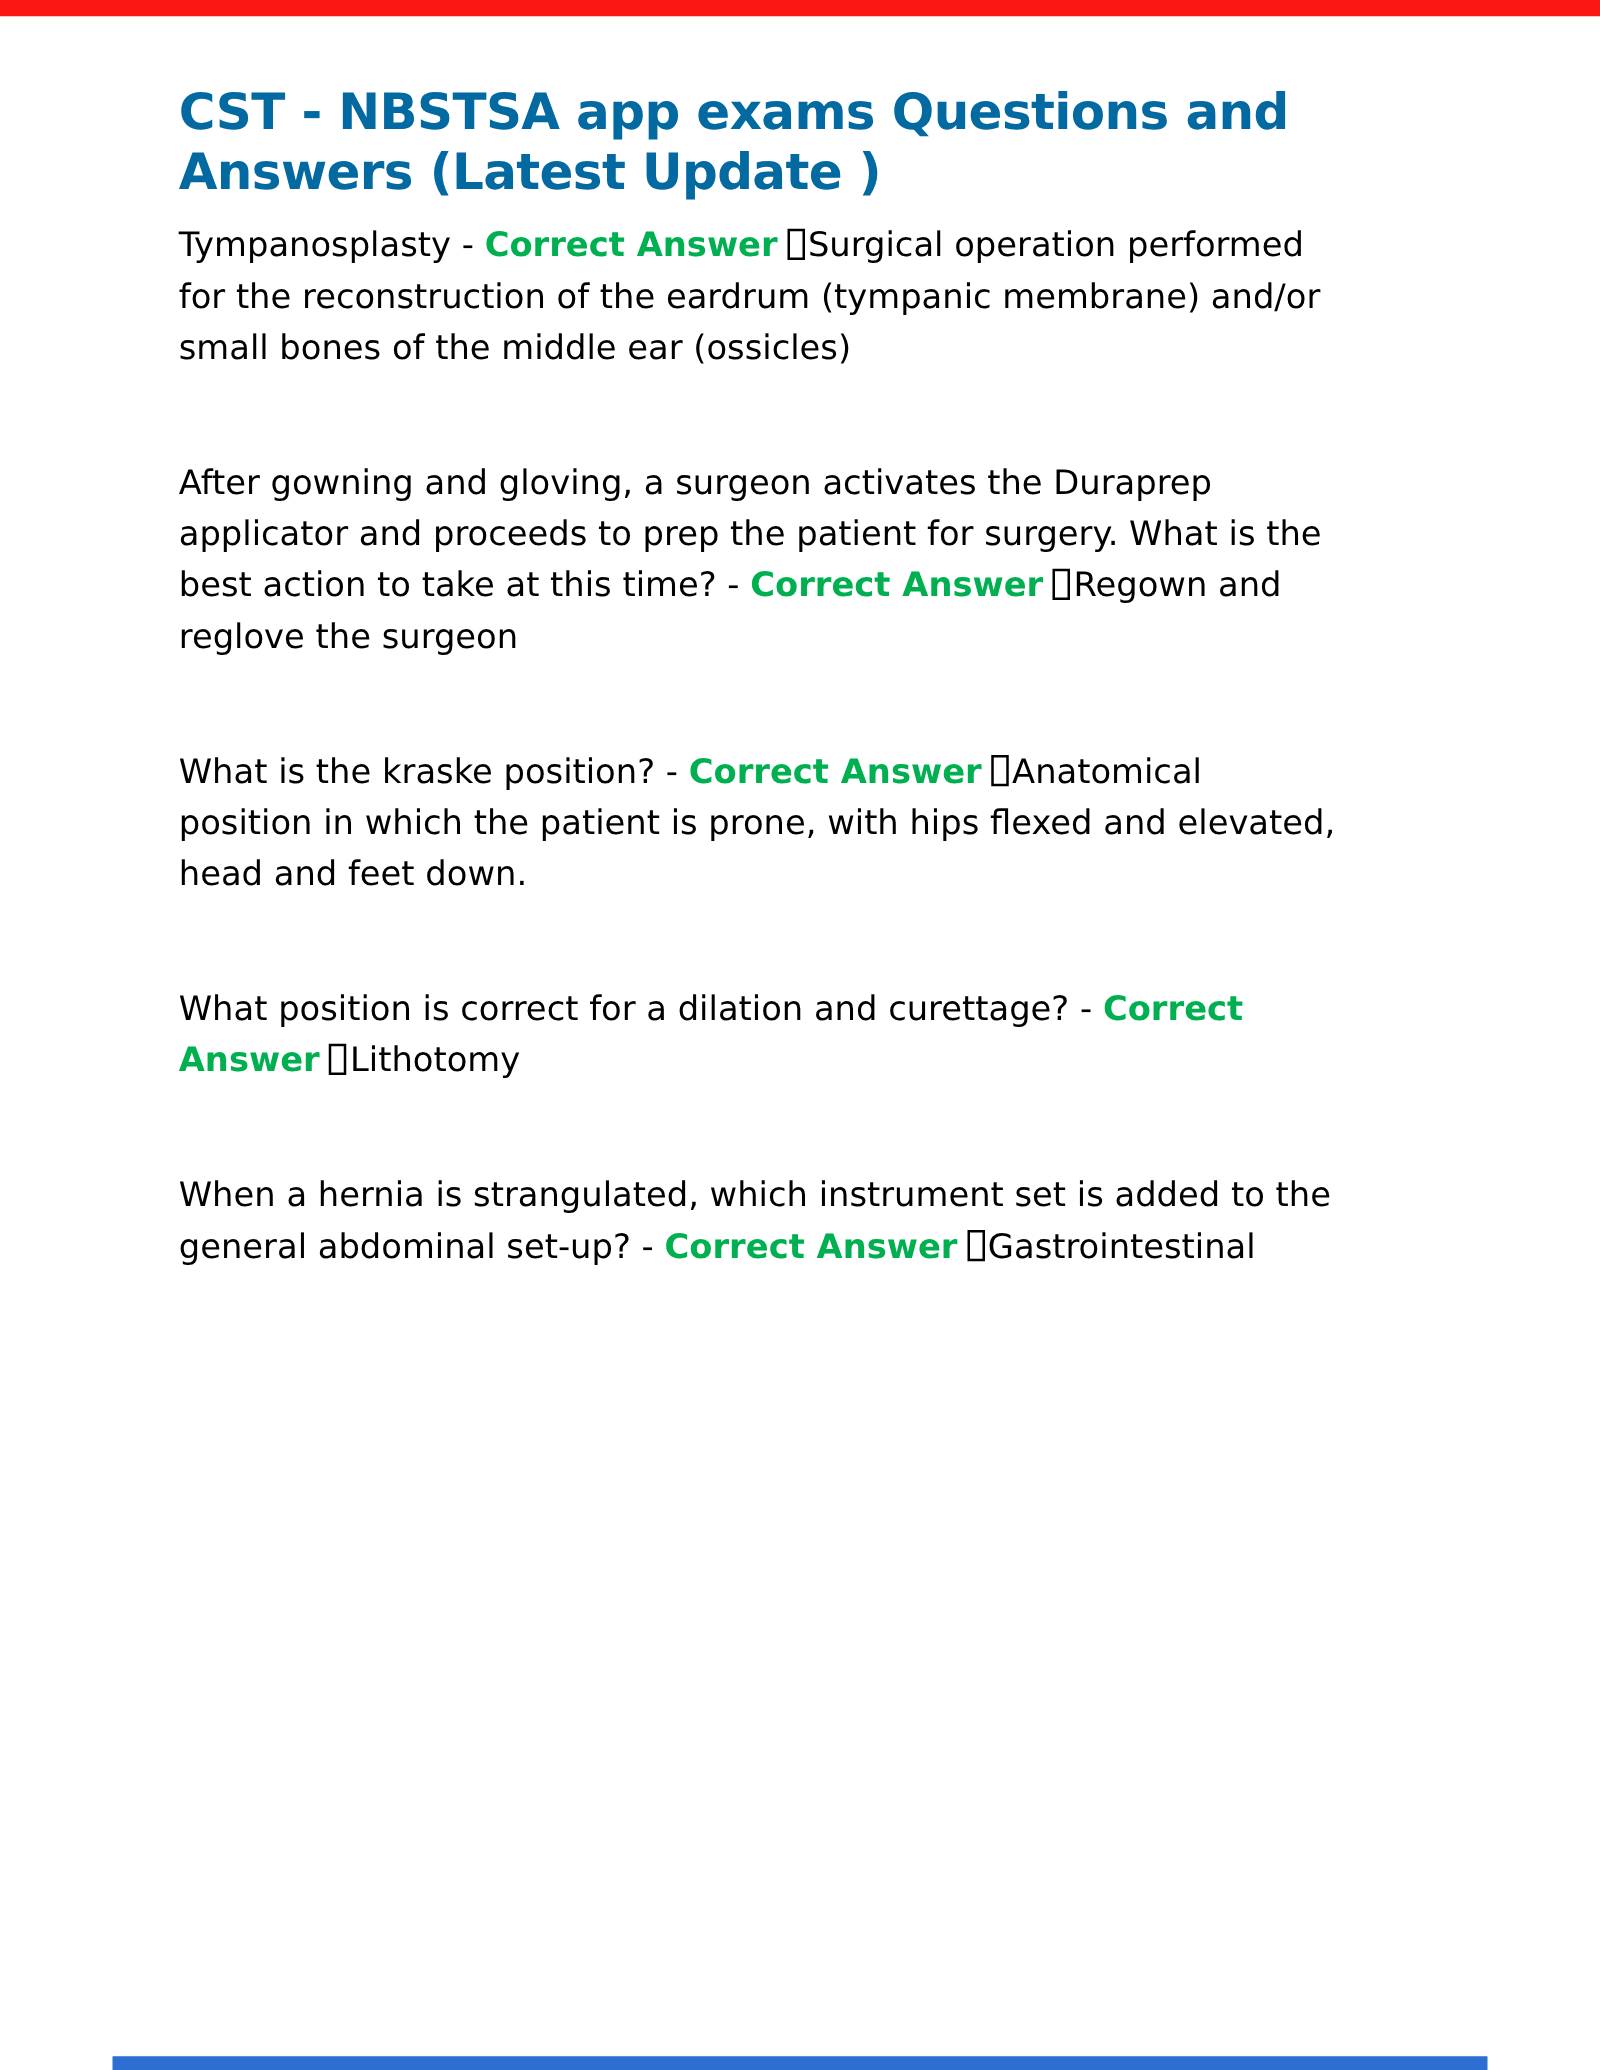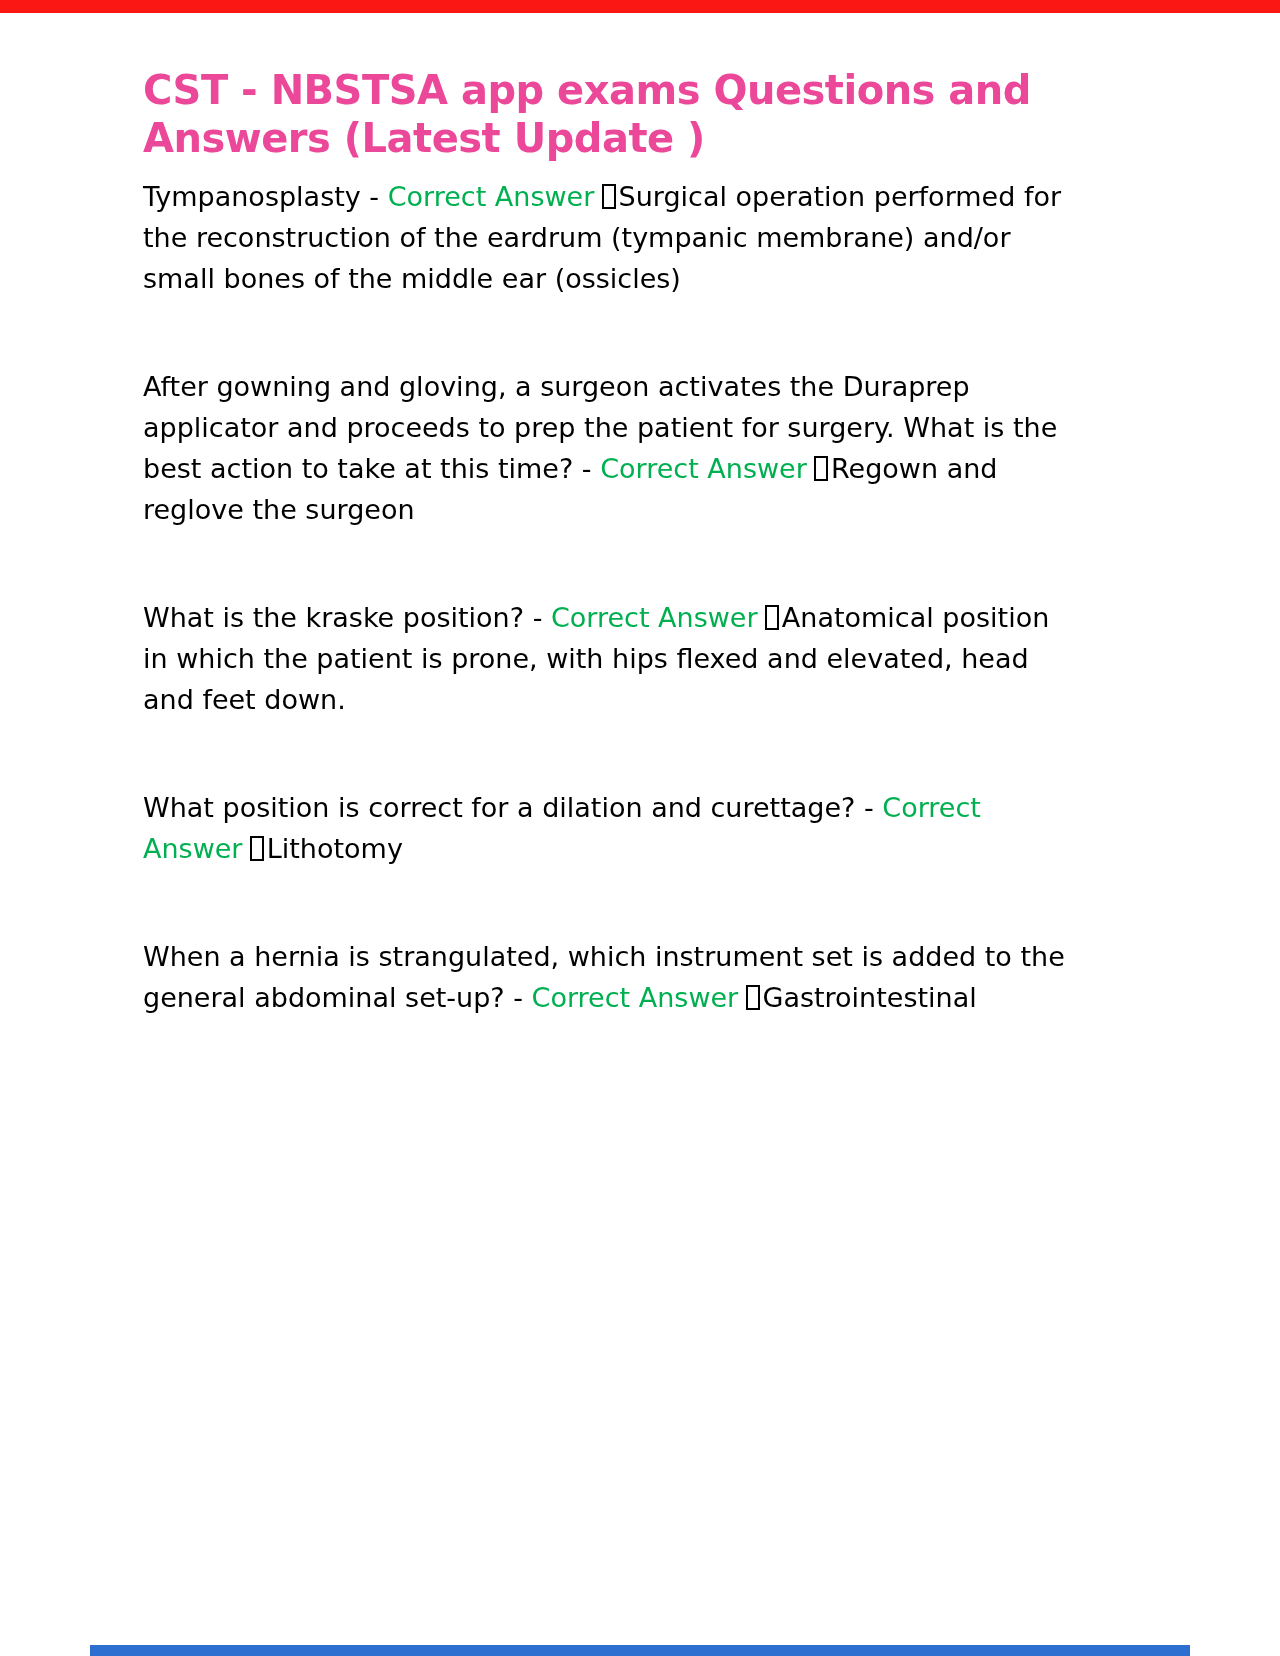--- a/index.html
+++ b/index.html
@@ -41,32 +41,32 @@
     position: absolute;
     top: 66px;
     left: 143px;
     width: 928px;
   }
   h1.title {
     margin: 0 0 14px 0;
     font-size: 40px;
     line-height: 48px;
     font-weight: bold;
-    color: #ec4899;
+    color: #0369a1;
     letter-spacing: -0.5px;
   }
   p.qa {
     margin: 0 0 67px 0;
     font-size: 27px;
     line-height: 41px;
     color: #000000;
   }
   .ca {
     color: var(--green);
-    font-weight: normal;
+    font-weight: bold;
   }
   .tofu {
     display: inline-block;
     width: 0.52em;
     height: 0.92em;
     border: 2.5px solid #000000;
     vertical-align: -0.12em;
     margin: 0 0.1em 0 0.28em;
   }
 </style>

